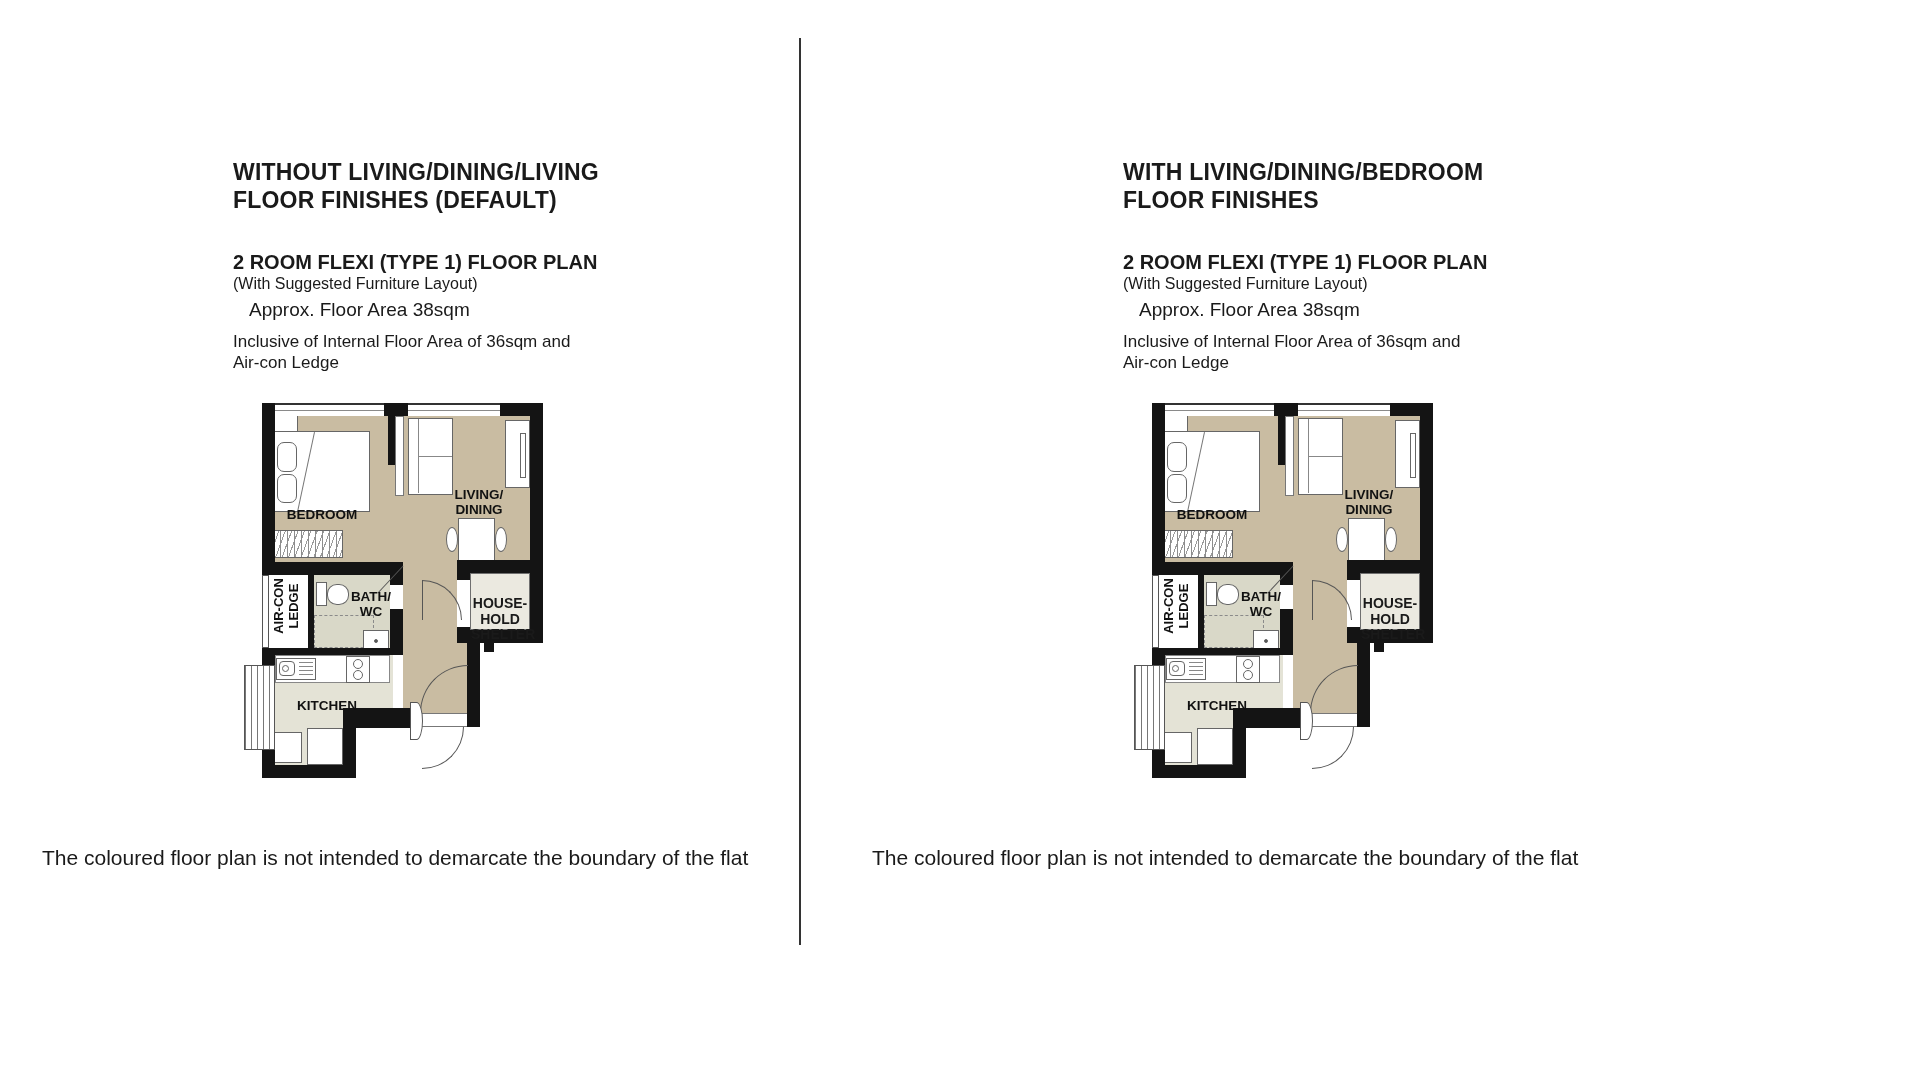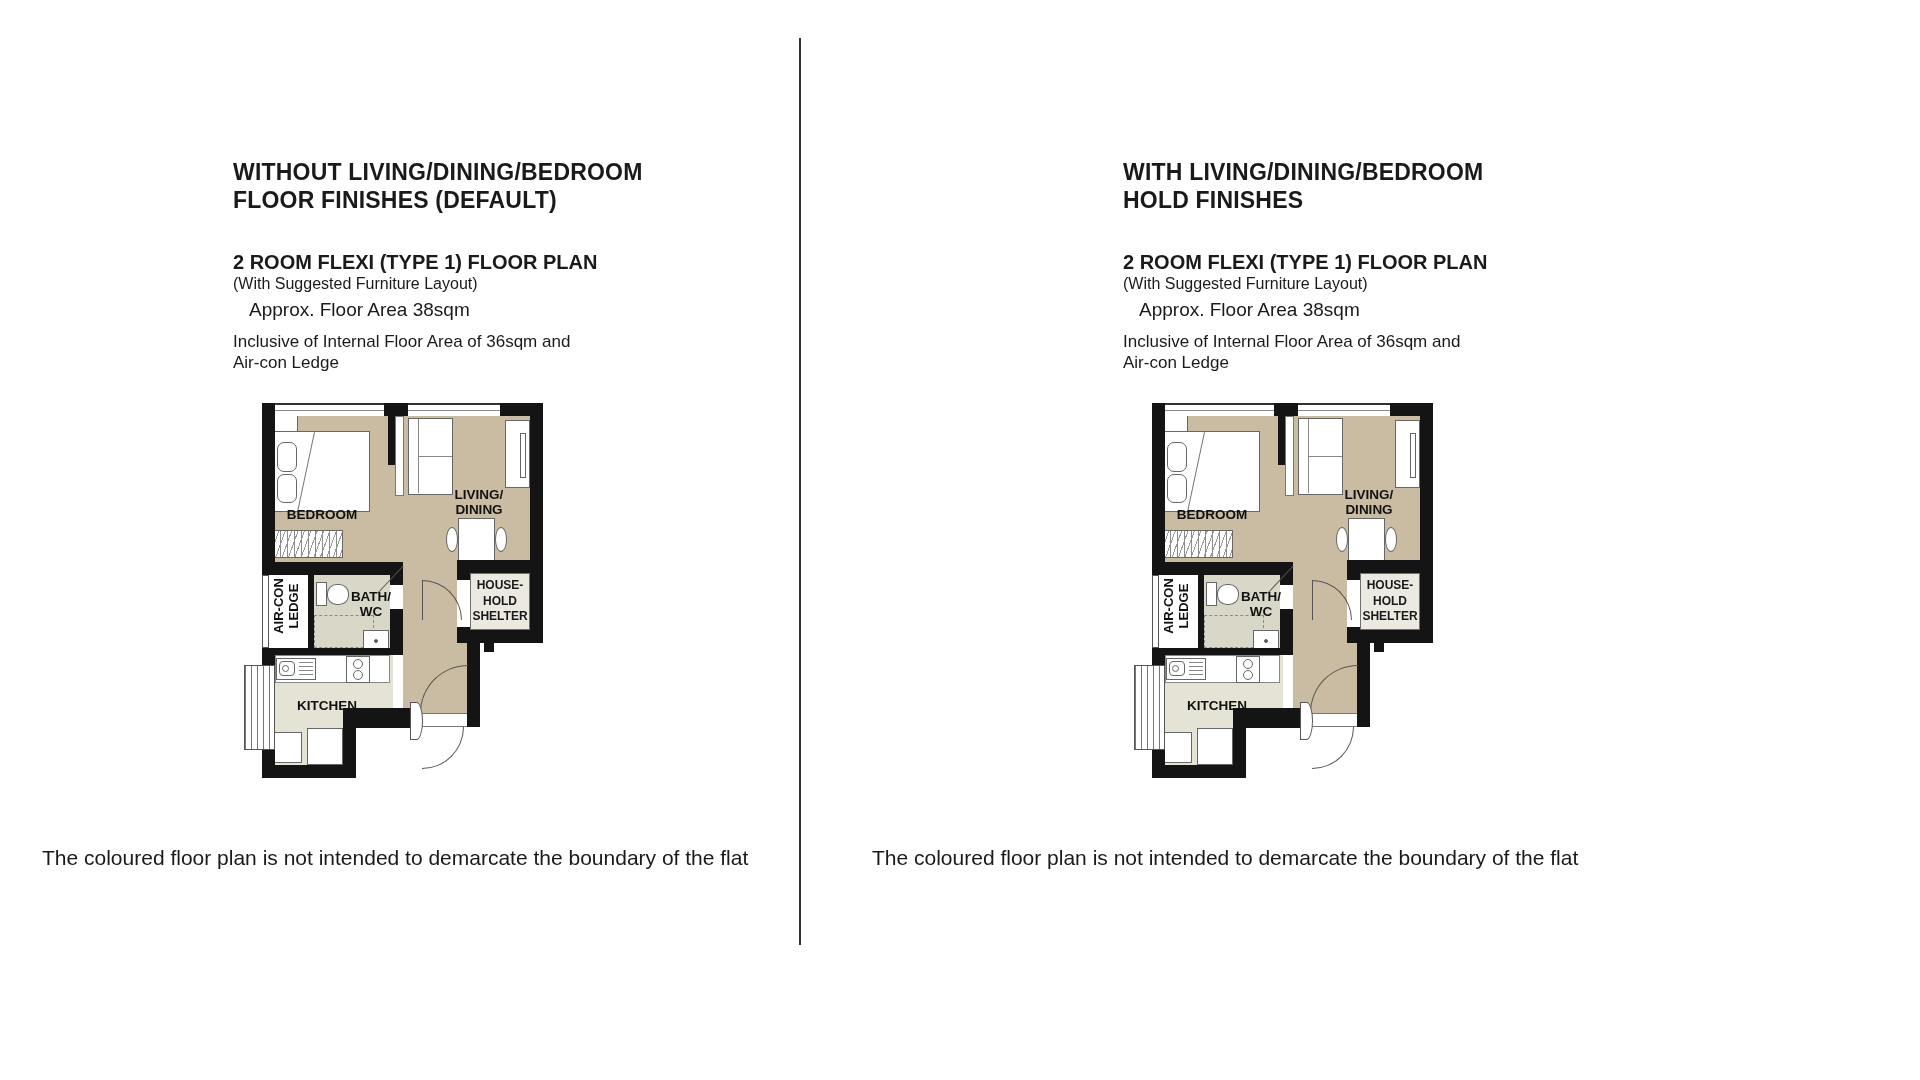--- a/index.html
+++ b/index.html
@@ -30,32 +30,32 @@
   .round{border-radius:7px;}
   .lbl{font-weight:bold;color:#111;text-align:center;font-size:13.5px;line-height:15px;}
   .dash{border:1px dashed #8a8a8a;background:transparent;}
   .arc{background:transparent;}
   .hatch{background-image:
      repeating-linear-gradient(90deg,#8d8d8d 0 1px,transparent 1px 7px),
      repeating-linear-gradient(110deg,transparent 0 5px,#9a9a9a 5px 6px);}
   .lines-h{background-image:repeating-linear-gradient(0deg,#888 0 1px,transparent 1px 4px);}
   .lines-v{background-image:repeating-linear-gradient(90deg,#777 0 1px,transparent 1px 6px);}
   .shelter-box{background:var(--shelter-label-bg,#ebe9e0);border:1px solid #6f6f6f;
-     font-weight:bold;font-size:12px;line-height:15.5px;text-align:center;padding-top:4px;}
+     font-weight:bold;font-size:14px;line-height:15.5px;text-align:center;padding-top:22px;}
   .circ{border:1px solid #666;border-radius:50%;background:#fff;}
 </style>
 </head>
 <body>
 
 <div class="stage">
 
   <div class="abs vline" style="left:799px;top:38px;height:907px;"></div>
 
   <div>
-    <div class="abs h1 pre" style="left:233px;top:158px;width:420px;">WITHOUT LIVING/DINING/BEDROOM
+    <div class="abs h1 pre" style="left:233px;top:158px;width:420px;">WITHOUT LIVING/DINING/LIVING
 FLOOR FINISHES (DEFAULT)</div>
     <div class="abs h2" style="left:233px;top:250px;width:420px;">2 ROOM FLEXI (TYPE 1) FLOOR PLAN</div>
     <div class="abs sub" style="left:233px;top:274px;width:420px;">(With Suggested Furniture Layout)</div>
     <div class="abs area" style="left:233px;top:298px;width:420px;">Approx. Floor Area 38sqm</div>
     <div class="abs note pre" style="left:233px;top:331px;width:440px;">Inclusive of Internal Floor Area of 36sqm and
 Air-con Ledge</div>
     <div class="abs disc" style="left:42px;top:845px;width:740px;">The coloured floor plan is not intended to demarcate the boundary of the flat</div>
 
     <div class="abs plan" style="left:262px;top:403px;">
 
@@ -144,21 +144,21 @@
       <div class="lbl pre" style="left:-12px;top:188px;width:72px;font-size:13px;transform:rotate(-90deg);">AIR-CON
 LEDGE</div>
       <div class="lbl pre" style="left:82px;top:186px;width:54px;">BATH/
 WC</div>
       <div class="lbl" style="left:21px;top:295px;width:88px;">KITCHEN</div>
     </div>
   </div>
 
   <div>
     <div class="abs h1 pre" style="left:1123px;top:158px;width:420px;">WITH LIVING/DINING/BEDROOM
-HOLD FINISHES</div>
+FLOOR FINISHES</div>
     <div class="abs h2" style="left:1123px;top:250px;width:420px;">2 ROOM FLEXI (TYPE 1) FLOOR PLAN</div>
     <div class="abs sub" style="left:1123px;top:274px;width:420px;">(With Suggested Furniture Layout)</div>
     <div class="abs area" style="left:1123px;top:298px;width:420px;">Approx. Floor Area 38sqm</div>
     <div class="abs note pre" style="left:1123px;top:331px;width:440px;">Inclusive of Internal Floor Area of 36sqm and
 Air-con Ledge</div>
     <div class="abs disc" style="left:872px;top:845px;width:740px;">The coloured floor plan is not intended to demarcate the boundary of the flat</div>
     <div class="abs" id="plan-slot-right" style="left:1152px;top:403px;width:281px;height:377px;">
         <div class="abs plan" style="left: 0px; top: 0px;">
 
       <div class="floor-tan" style="left:13px;top:13px;width:255px;height:146px;"></div>

